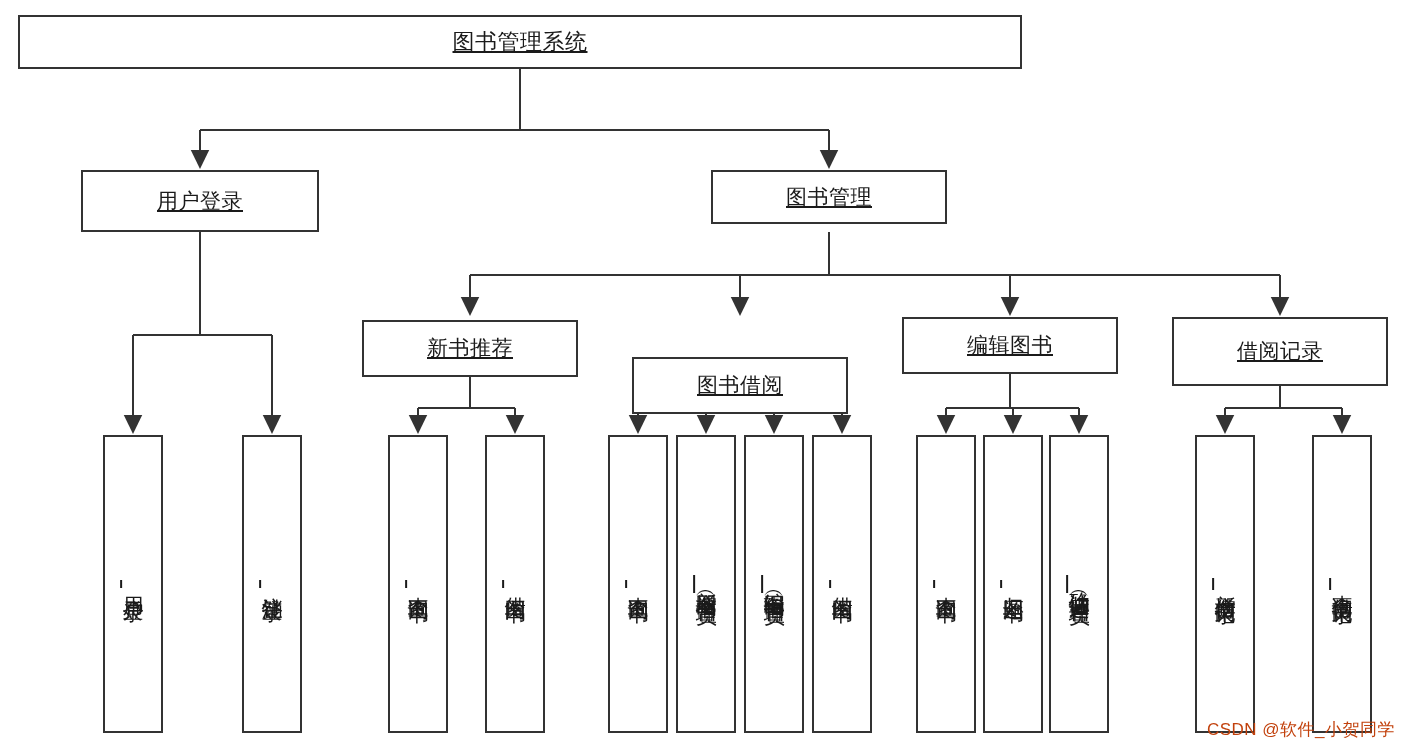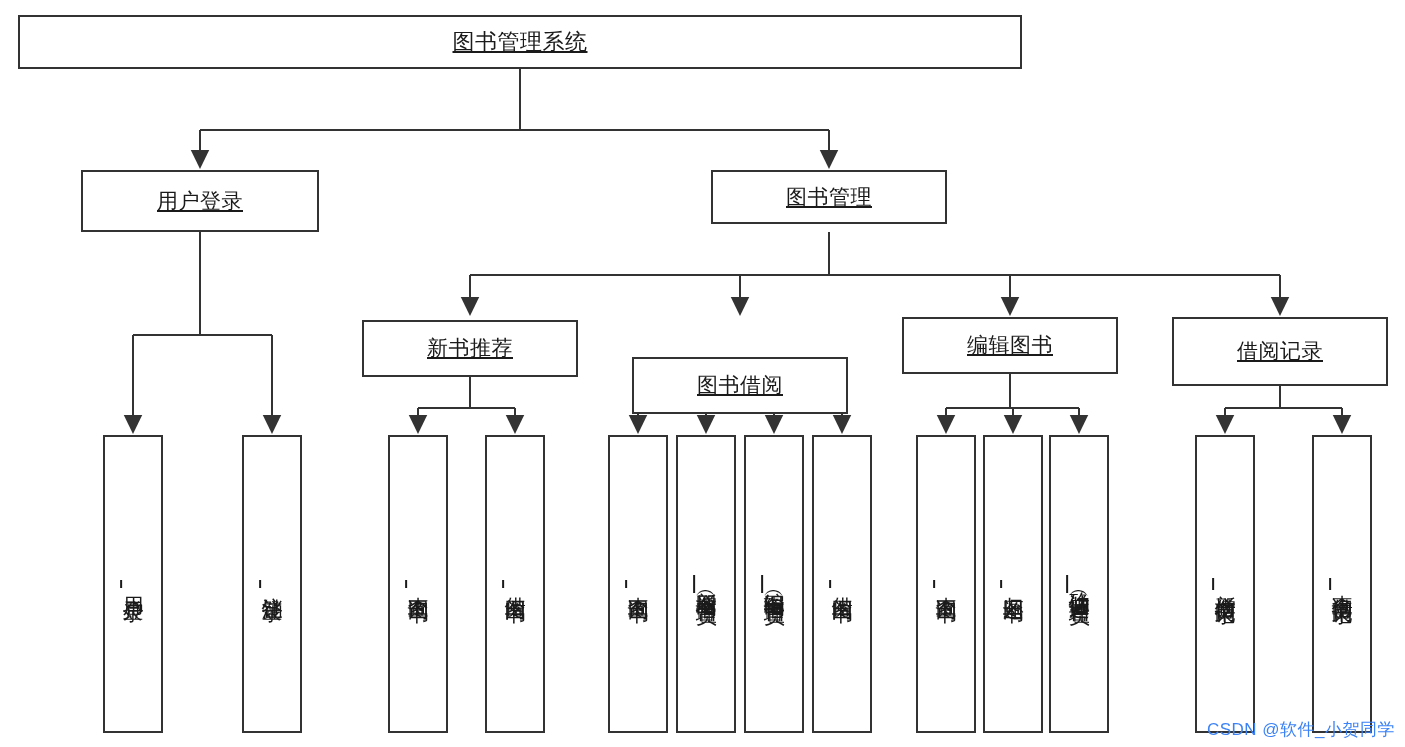--- a/index.html
+++ b/index.html
@@ -60,21 +60,21 @@
     top: 0;
     width: 1405px;
     height: 747px;
     pointer-events: none;
   }
   .watermark {
     position: absolute;
     right: 10px;
     bottom: 6px;
     font-size: 17px;
-    color: #3b82f6;
+    color: #c2410c;
     white-space: nowrap;
     letter-spacing: 0.5px;
   }
 </style>
 </head>
 <body>
 
 <div id="canvas">
   <svg class="links" id="links-layer" viewBox="0 0 1405 747" xmlns="http://www.w3.org/2000/svg">
     <defs>

